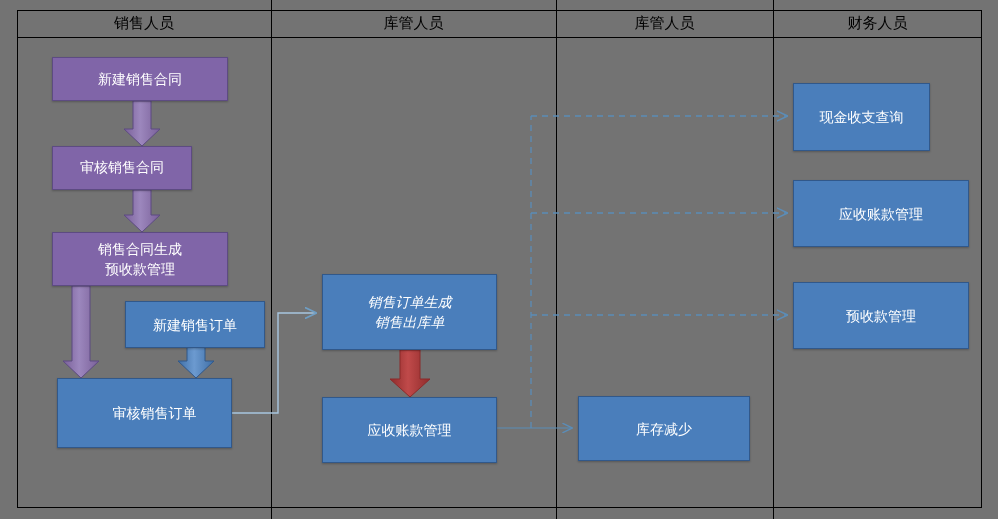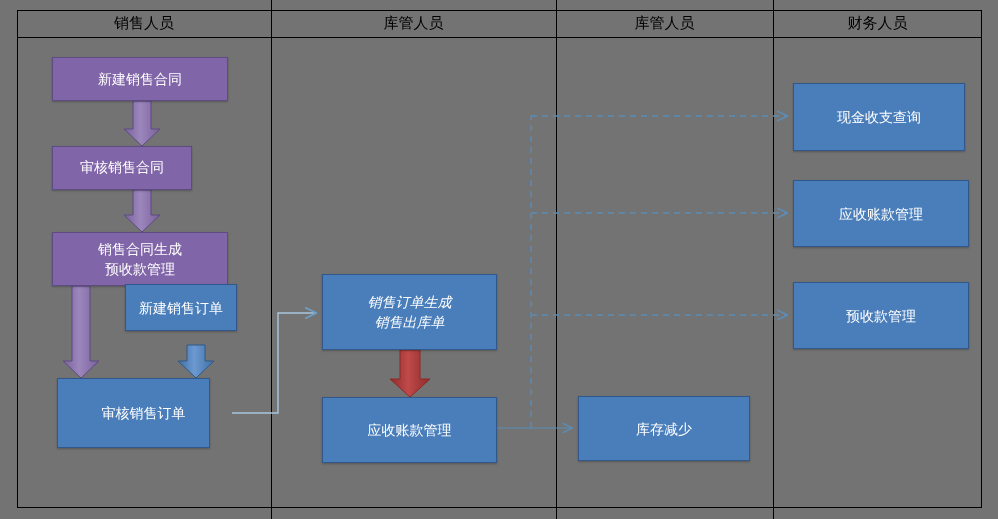--- a/index.html
+++ b/index.html
@@ -181,42 +181,42 @@
 
   <div class="node purple" style="left:52px;top:146px;width:140px;height:44px;font-family:Liberation Serif, serif;">
     <span>审核销售合同</span>
   </div>
 
   <div class="node purple" style="left:52px;top:232px;width:176px;height:54px;flex-direction:column;">
     <span>销售合同生成</span>
     <span>预收款管理</span>
   </div>
 
-  <div class="node blue" style="left:125px;top:284px;width:112px;height:47px;">
+  <div class="node blue" style="left:125px;top:301px;width:140px;height:47px;">
     <span>新建销售订单</span>
   </div>
 
-  <div class="node blue" style="left:57px;top:378px;width:153px;height:70px;padding-left:20px;">
+  <div class="node blue" style="left:57px;top:378px;width:175px;height:70px;padding-left:20px;">
     <span>审核销售订单</span>
   </div>
 
   <div class="node blue" style="left:322px;top:274px;width:175px;height:76px;flex-direction:column;font-style:italic;">
     <span>销售订单生成</span>
     <span>销售出库单</span>
   </div>
 
   <div class="node blue" style="left:322px;top:397px;width:175px;height:66px;">
     <span>应收账款管理</span>
   </div>
 
   <div class="node blue" style="left:578px;top:396px;width:172px;height:65px;">
     <span>库存减少</span>
   </div>
 
-  <div class="node blue" style="left:793px;top:83px;width:172px;height:68px;">
+  <div class="node blue" style="left:793px;top:83px;width:137px;height:68px;">
     <span>现金收支查询</span>
   </div>
 
   <div class="node blue" style="left:793px;top:180px;width:176px;height:67px;">
     <span>应收账款管理</span>
   </div>
 
   <div class="node blue" style="left:793px;top:282px;width:176px;height:67px;">
     <span>预收款管理</span>
   </div>

